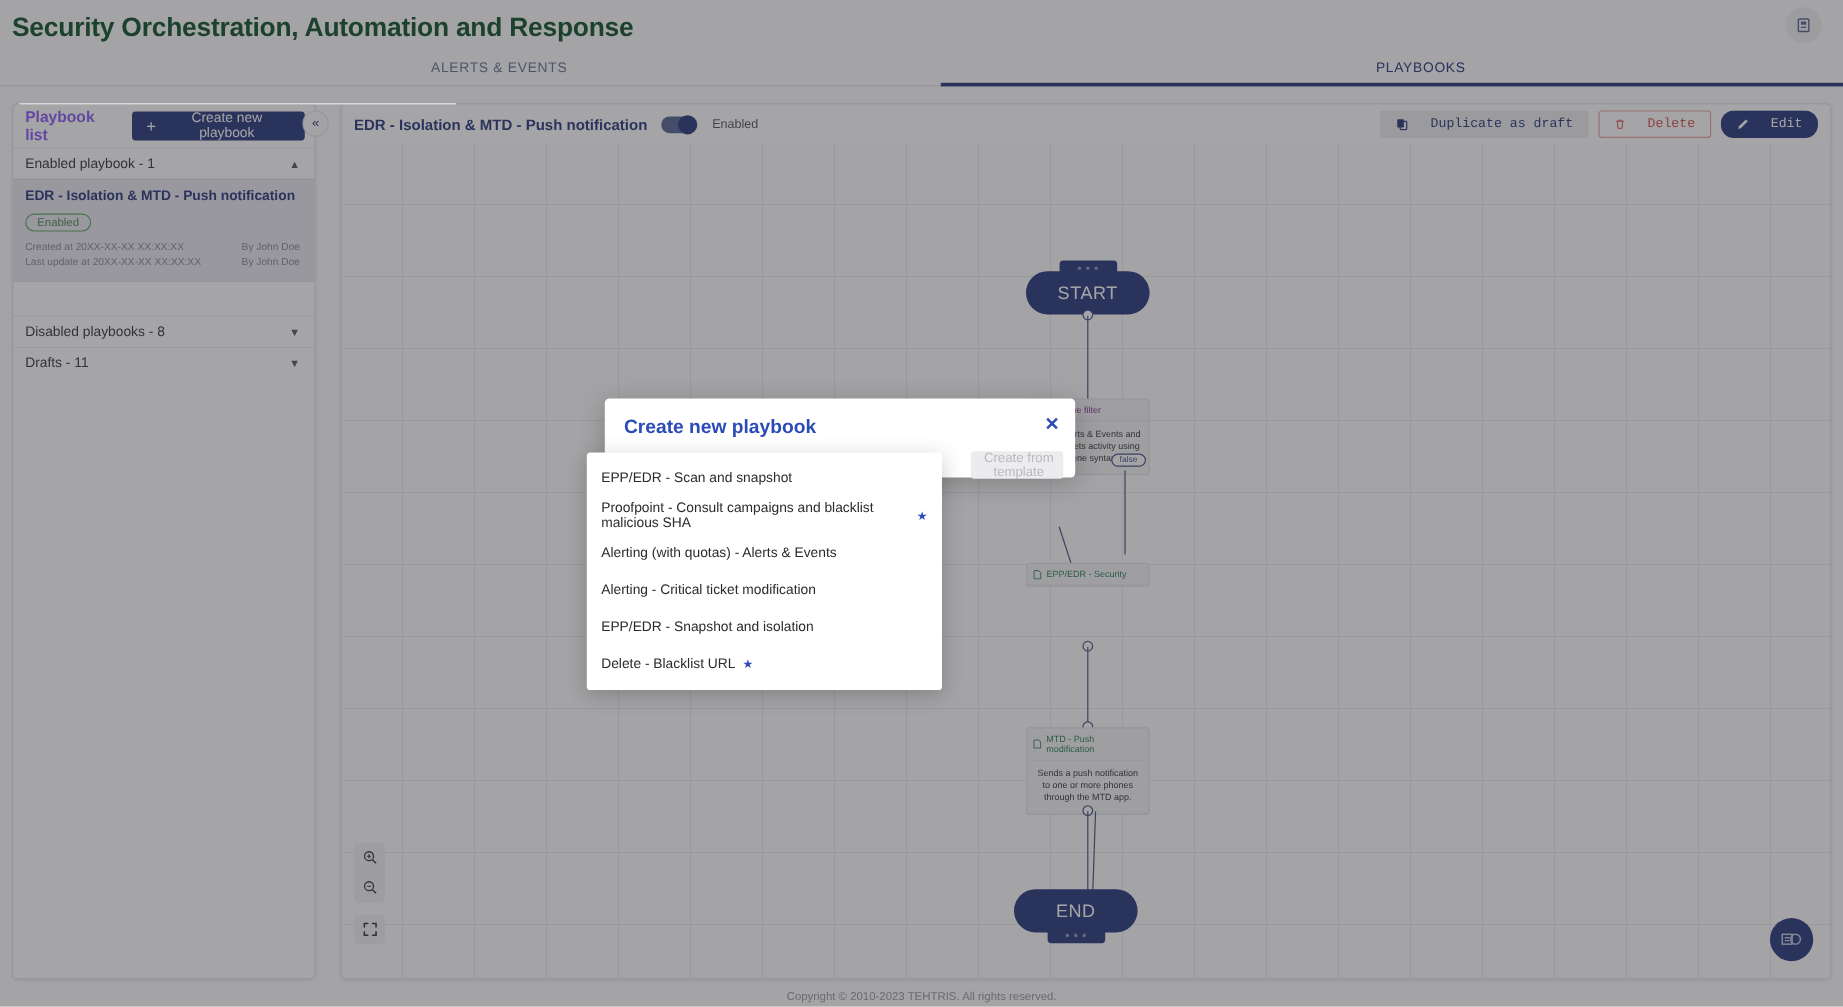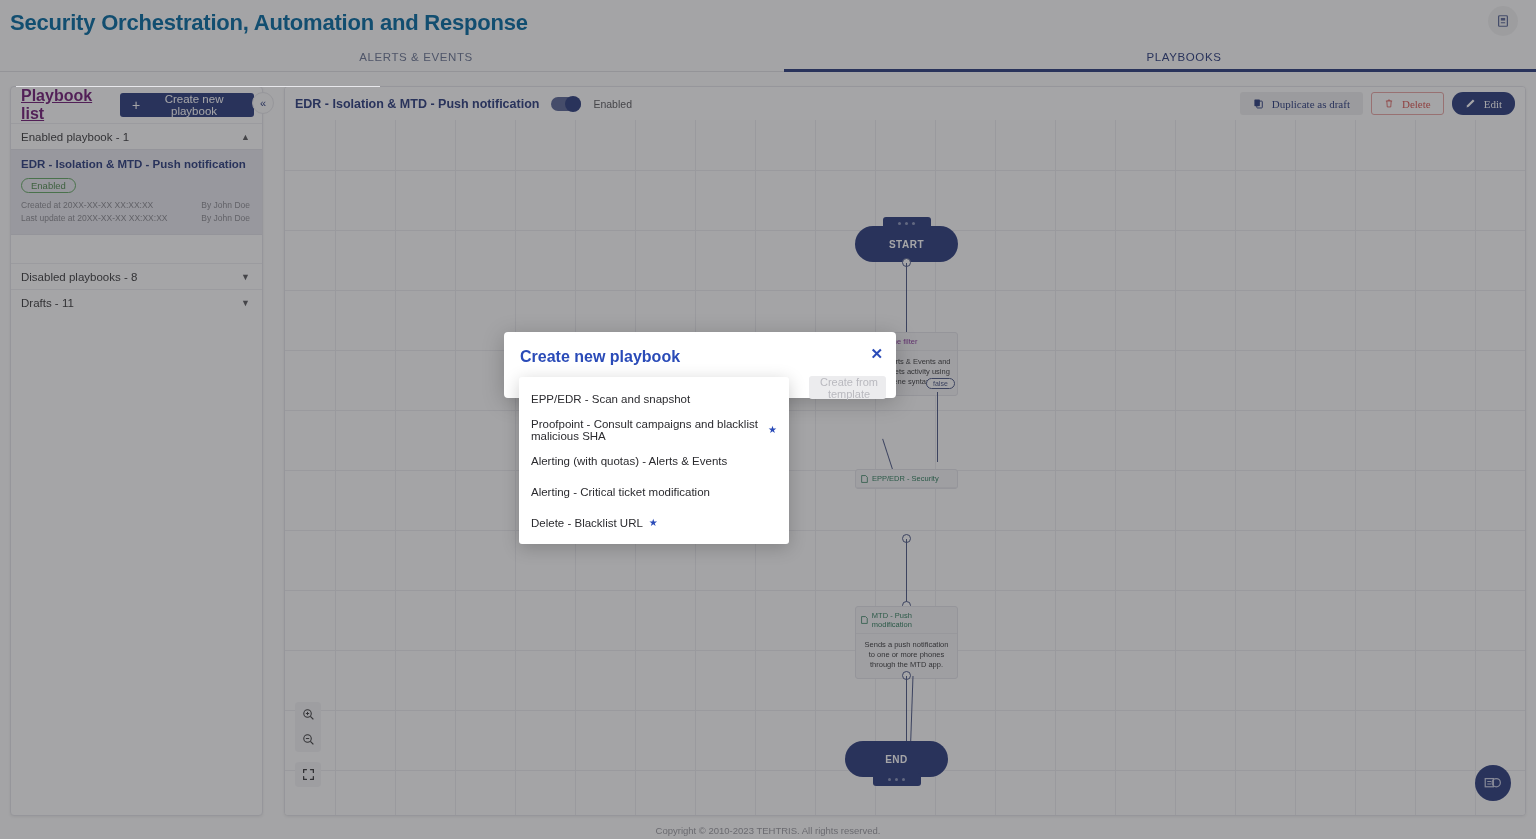--- a/index.html
+++ b/index.html
@@ -12,21 +12,21 @@
 
   #app { position: relative; width: 1536px; height: 839px; background: #fdfdfd; }
 
   
   .app-header {
     position: absolute; top: 0; left: 0; width: 1536px; height: 42px;
     background: #fdfdfd;
   }
   .app-title {
     position: absolute; left: 10px; top: 10px;
-    font-size: 22px; font-weight: bold; color: #0369a1;
+    font-size: 22px; font-weight: bold; color: #14532d;
     letter-spacing: -0.2px;
   }
   .header-icon-btn {
     position: absolute; right: 18px; top: 6px;
     width: 30px; height: 30px; border-radius: 50%;
     background: #f2f2f2; border: none; cursor: pointer;
     display: flex; align-items: center; justify-content: center;
   }
 
   
@@ -58,21 +58,21 @@
     width: 253px; height: 730px;
     background: #ffffff;
     border: 1px solid #e6e6ea; border-radius: 4px;
     box-shadow: 0 1px 3px rgba(0,0,0,0.07);
     overflow: hidden;
   }
   .sidebar-head {
     height: 36px; display: flex; align-items: center;
     padding: 0 8px 0 10px; gap: 10px;
   }
-  .sidebar-head-title { font-size: 16px; font-weight: bold; color: #701a75; text-decoration: underline; }
+  .sidebar-head-title { font-size: 13px; font-weight: bold; color: #8b5cf6; }
   .create-btn {
     display: flex; align-items: center; gap: 6px;
     background: #2a3b7d; color: #fff; border: none; cursor: pointer;
     height: 24px; padding: 0 12px; border-radius: 3px;
     font-size: 11.5px; font-family: inherit;
   }
   .create-btn .plus { font-size: 14px; line-height: 1; }
 
   .collapse-toggle {
     position: absolute; left: 252px; top: 92px;
@@ -118,42 +118,42 @@
     position: relative; cursor: pointer;
   }
   .switch .knob {
     position: absolute; right: 0px; top: -1px; width: 16px; height: 16px;
     border-radius: 50%; background: #2a3b7d;
   }
   .switch-label { font-size: 10.5px; color: #5a5a5e; }
 
   .toolbar-actions { margin-left: auto; display: flex; gap: 8px; }
   .tb-btn {
-    display: flex; align-items: center; gap: 8px; height: 23px; padding: 0 12px;
+    display: flex; align-items: center; gap: 18px; height: 23px; padding: 0 12px;
     border-radius: 3px; font-size: 11px; cursor: pointer;
-    font-family: Liberation Serif, serif; border: 1px solid transparent;
+    font-family: Liberation Mono, monospace; border: 1px solid transparent;
   }
   .tb-dup    { background: #eeeeef; color: #2a3b7d; }
   .tb-del    { background: #fff; color: #d9534f; border-color: #e8a6a4; }
   .tb-edit   { background: #2a3b7d; color: #fff; border-radius: 11px; }
 
   .graph {
     position: absolute; left: 0; top: 33px; width: 1240px; height: 695px;
     background-color: #fdfdfd;
     background-image:
       linear-gradient(to right, #ededf0 1px, transparent 1px),
       linear-gradient(to bottom, #ededf0 1px, transparent 1px);
     background-size: 60px 60px;
     background-position: -10px -10px;
   }
 
   .node { position: absolute; }
   .terminal {
     width: 103px; height: 36px; border-radius: 18px; background: #2a3b7d;
-    color: #fff; font-size: 10px; font-weight: bold; letter-spacing: 0.5px;
+    color: #fff; font-size: 15px; font-weight: normal; letter-spacing: 0.5px;
     display: flex; align-items: center; justify-content: center;
   }
   .dots {
     position: absolute; left: 50%; transform: translateX(-50%);
     width: 48px; height: 13px; background: #2a3b7d; border-radius: 3px;
     display: flex; align-items: center; justify-content: center; gap: 4px;
   }
   .dots span { width: 3px; height: 3px; border-radius: 50%; background: #8c97bd; }
 
   .card {
@@ -220,21 +220,21 @@
     background: #ececee; border: none; border-radius: 3px;
     color: #b9b9bf; font-size: 11px; font-family: inherit;
     display: flex; align-items: center; padding-left: 3px; cursor: pointer;
   }
   .modal-rule {
     position: absolute; left: 16px; top: 86px; width: 364px; height: 1px;
     background: #e8e8ec; z-index: 60;
   }
 
   .dropdown {
-    position: absolute; left: 519px; top: 377px; width: 270px;
+    position: absolute; left: 489px; top: 377px; width: 296px;
     background: #ffffff; border-radius: 3px; z-index: 70;
     box-shadow: 0 4px 18px rgba(0,0,0,0.20);
     padding: 6px 0;
   }
   .dd-item {
     display: flex; align-items: center; gap: 6px;
     height: 31px; padding: 0 12px; cursor: pointer;
     font-size: 11.5px; color: #2b2b2f;
   }
   .dd-star { color: #2a4bb8; font-size: 10px; }
@@ -454,18 +454,21 @@
       <span>Proofpoint - Consult campaigns and blacklist malicious SHA</span>
       <span class="dd-star">★</span>
     </div>
     <div class="dd-item">
       <span>Alerting (with quotas) - Alerts &amp; Events</span>
     </div>
     <div class="dd-item">
       <span>Alerting - Critical ticket modification</span>
     </div>
     <div class="dd-item">
+      <span>EPP/EDR - Snapshot and isolation</span>
+    </div>
+    <div class="dd-item">
       <span>Delete - Blacklist URL</span>
       <span class="dd-star">★</span>
     </div>
   </div>
 
 </div>
 
 </body></html>

